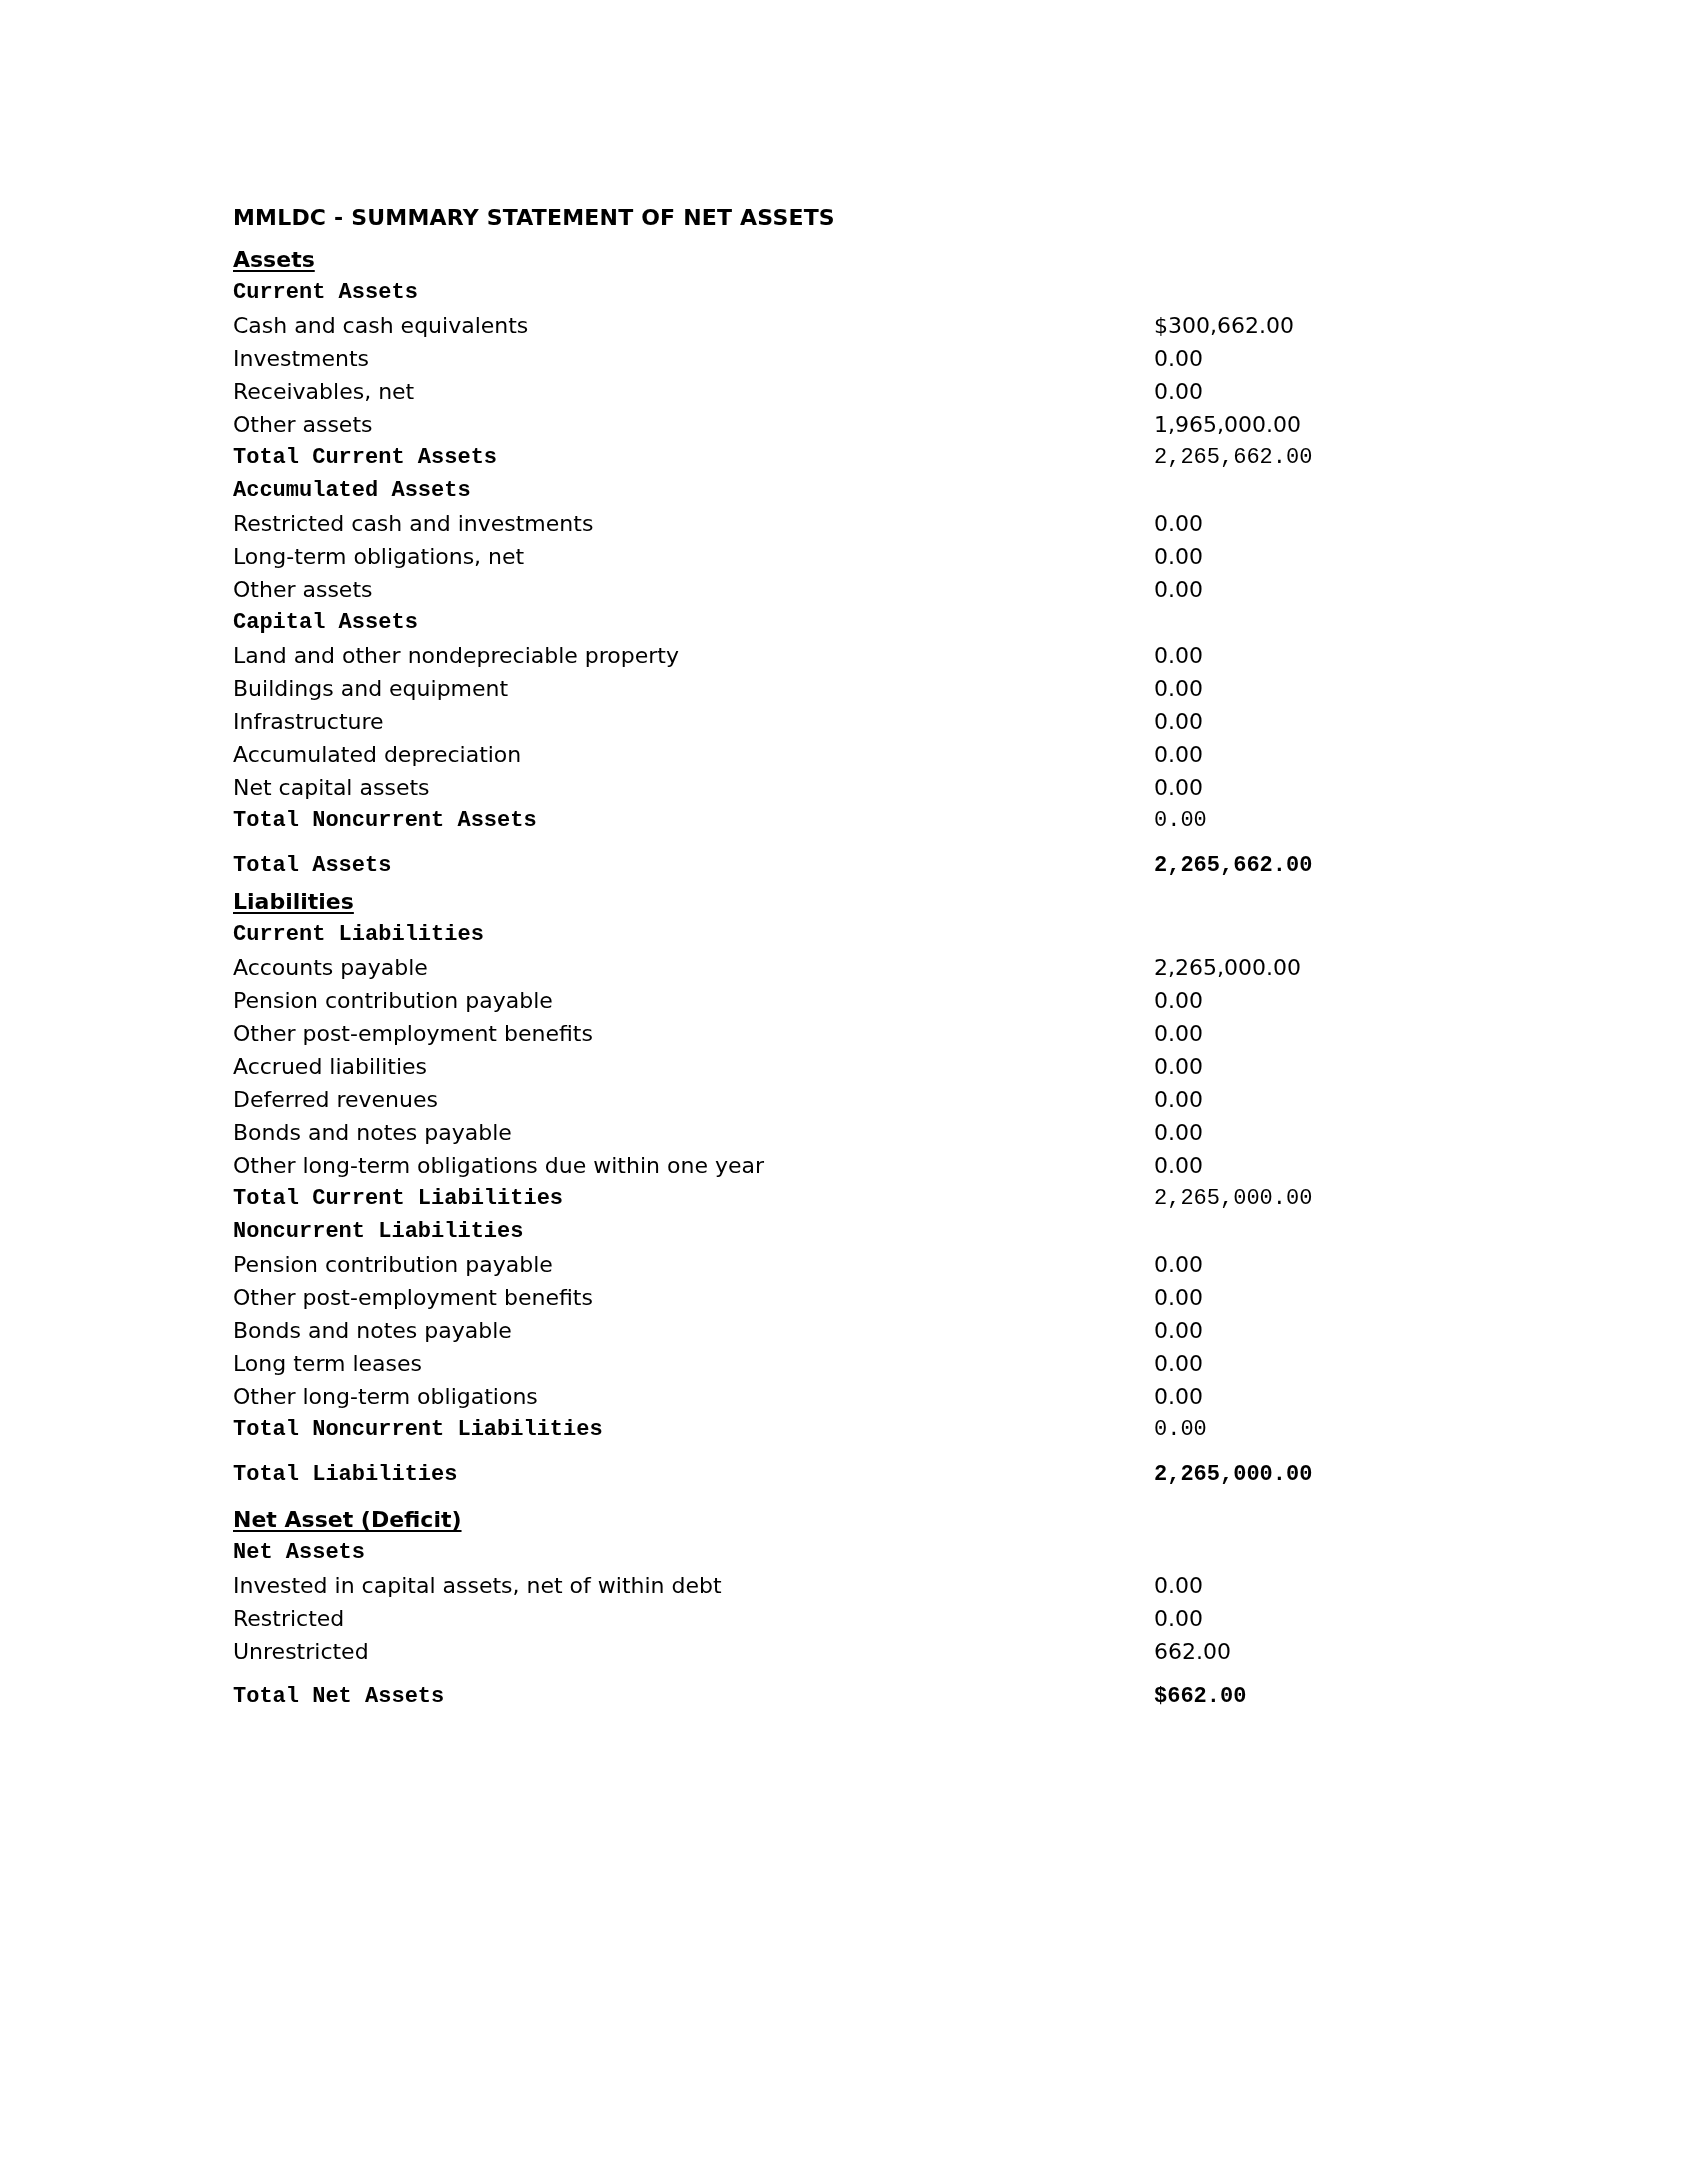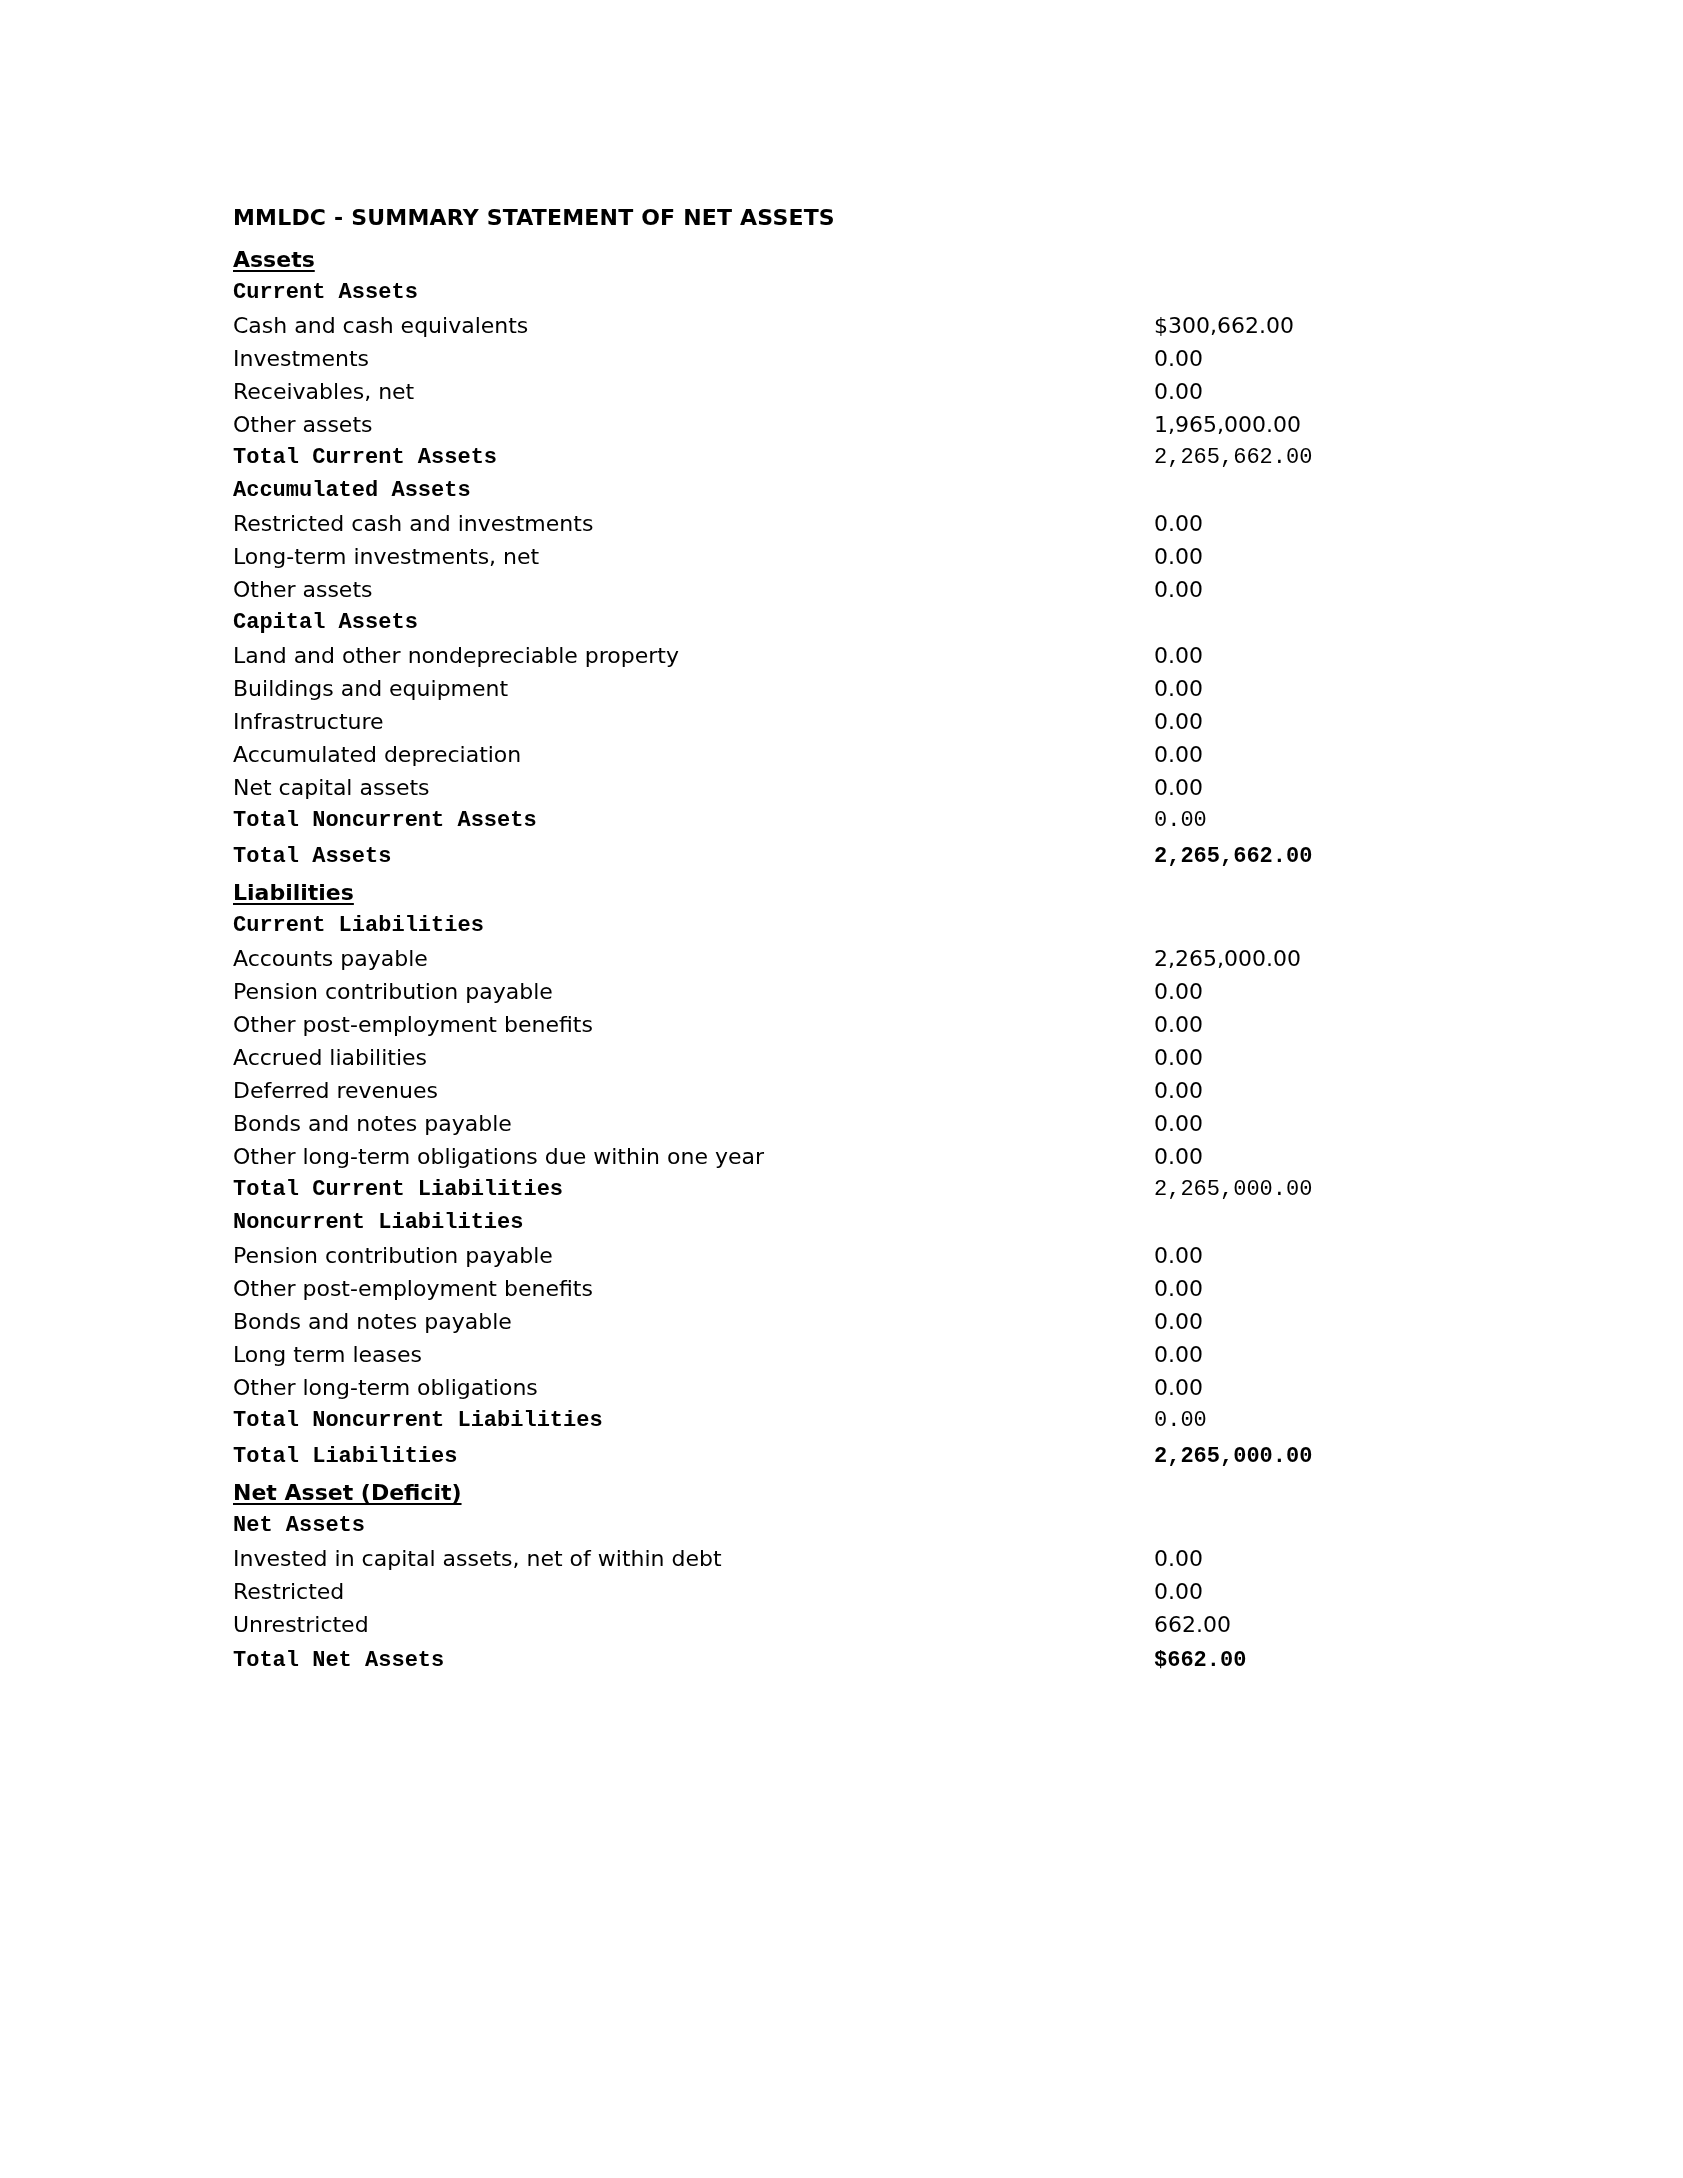--- a/index.html
+++ b/index.html
@@ -47,21 +47,21 @@
     .row.bold .value {
       font-weight: bold;
       font-family: Liberation Mono, monospace;
     }
     .row.section .label {
       font-weight: bold;
       text-decoration: underline;
       text-underline-offset: 3px;
       text-decoration-thickness: 2px;
     }
-    .row.gap-sm { margin-top: 3px; }
+    .row.gap-sm { margin-top: 12px; }
     .row.gap-md { margin-top: 3px; }
   </style>
 </head>
 <body>
 
 <div class="page">
 
   <h1 class="title">MMLDC - SUMMARY STATEMENT OF NET ASSETS</h1>
 
   <div class="row section">
@@ -95,21 +95,21 @@
 
   <div class="row bold">
     <span class="label">Accumulated Assets</span>
     <span class="value"></span>
   </div>
   <div class="row">
     <span class="label">Restricted cash and investments</span>
     <span class="value">0.00</span>
   </div>
   <div class="row">
-    <span class="label">Long-term investments, net</span>
+    <span class="label">Long-term obligations, net</span>
     <span class="value">0.00</span>
   </div>
   <div class="row">
     <span class="label">Other assets</span>
     <span class="value">0.00</span>
   </div>
 
   <div class="row bold">
     <span class="label">Capital Assets</span>
     <span class="value"></span>

